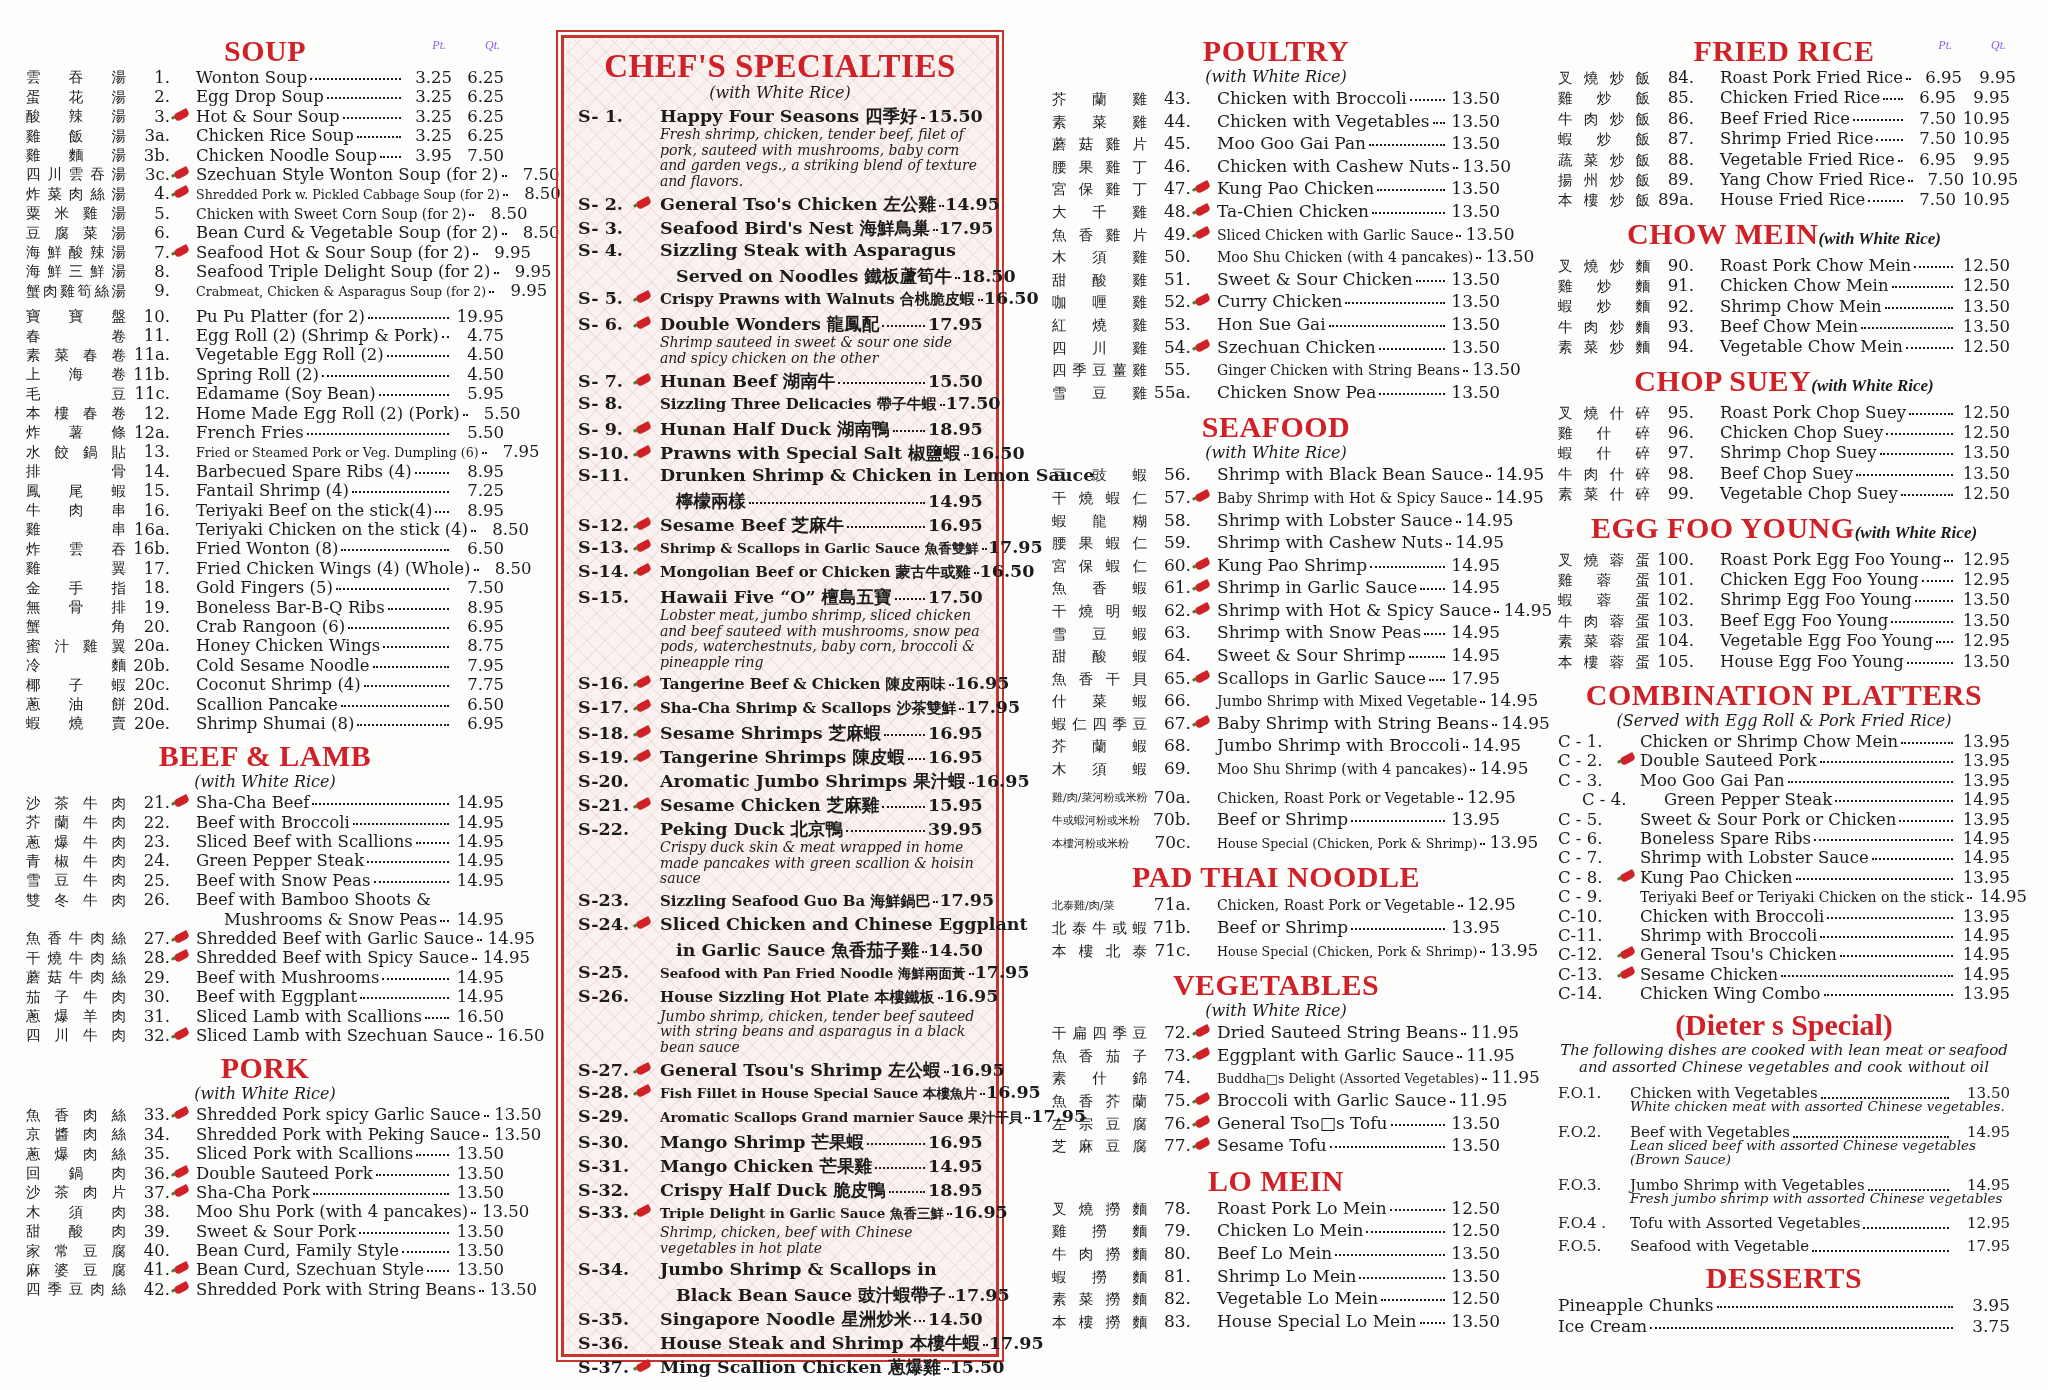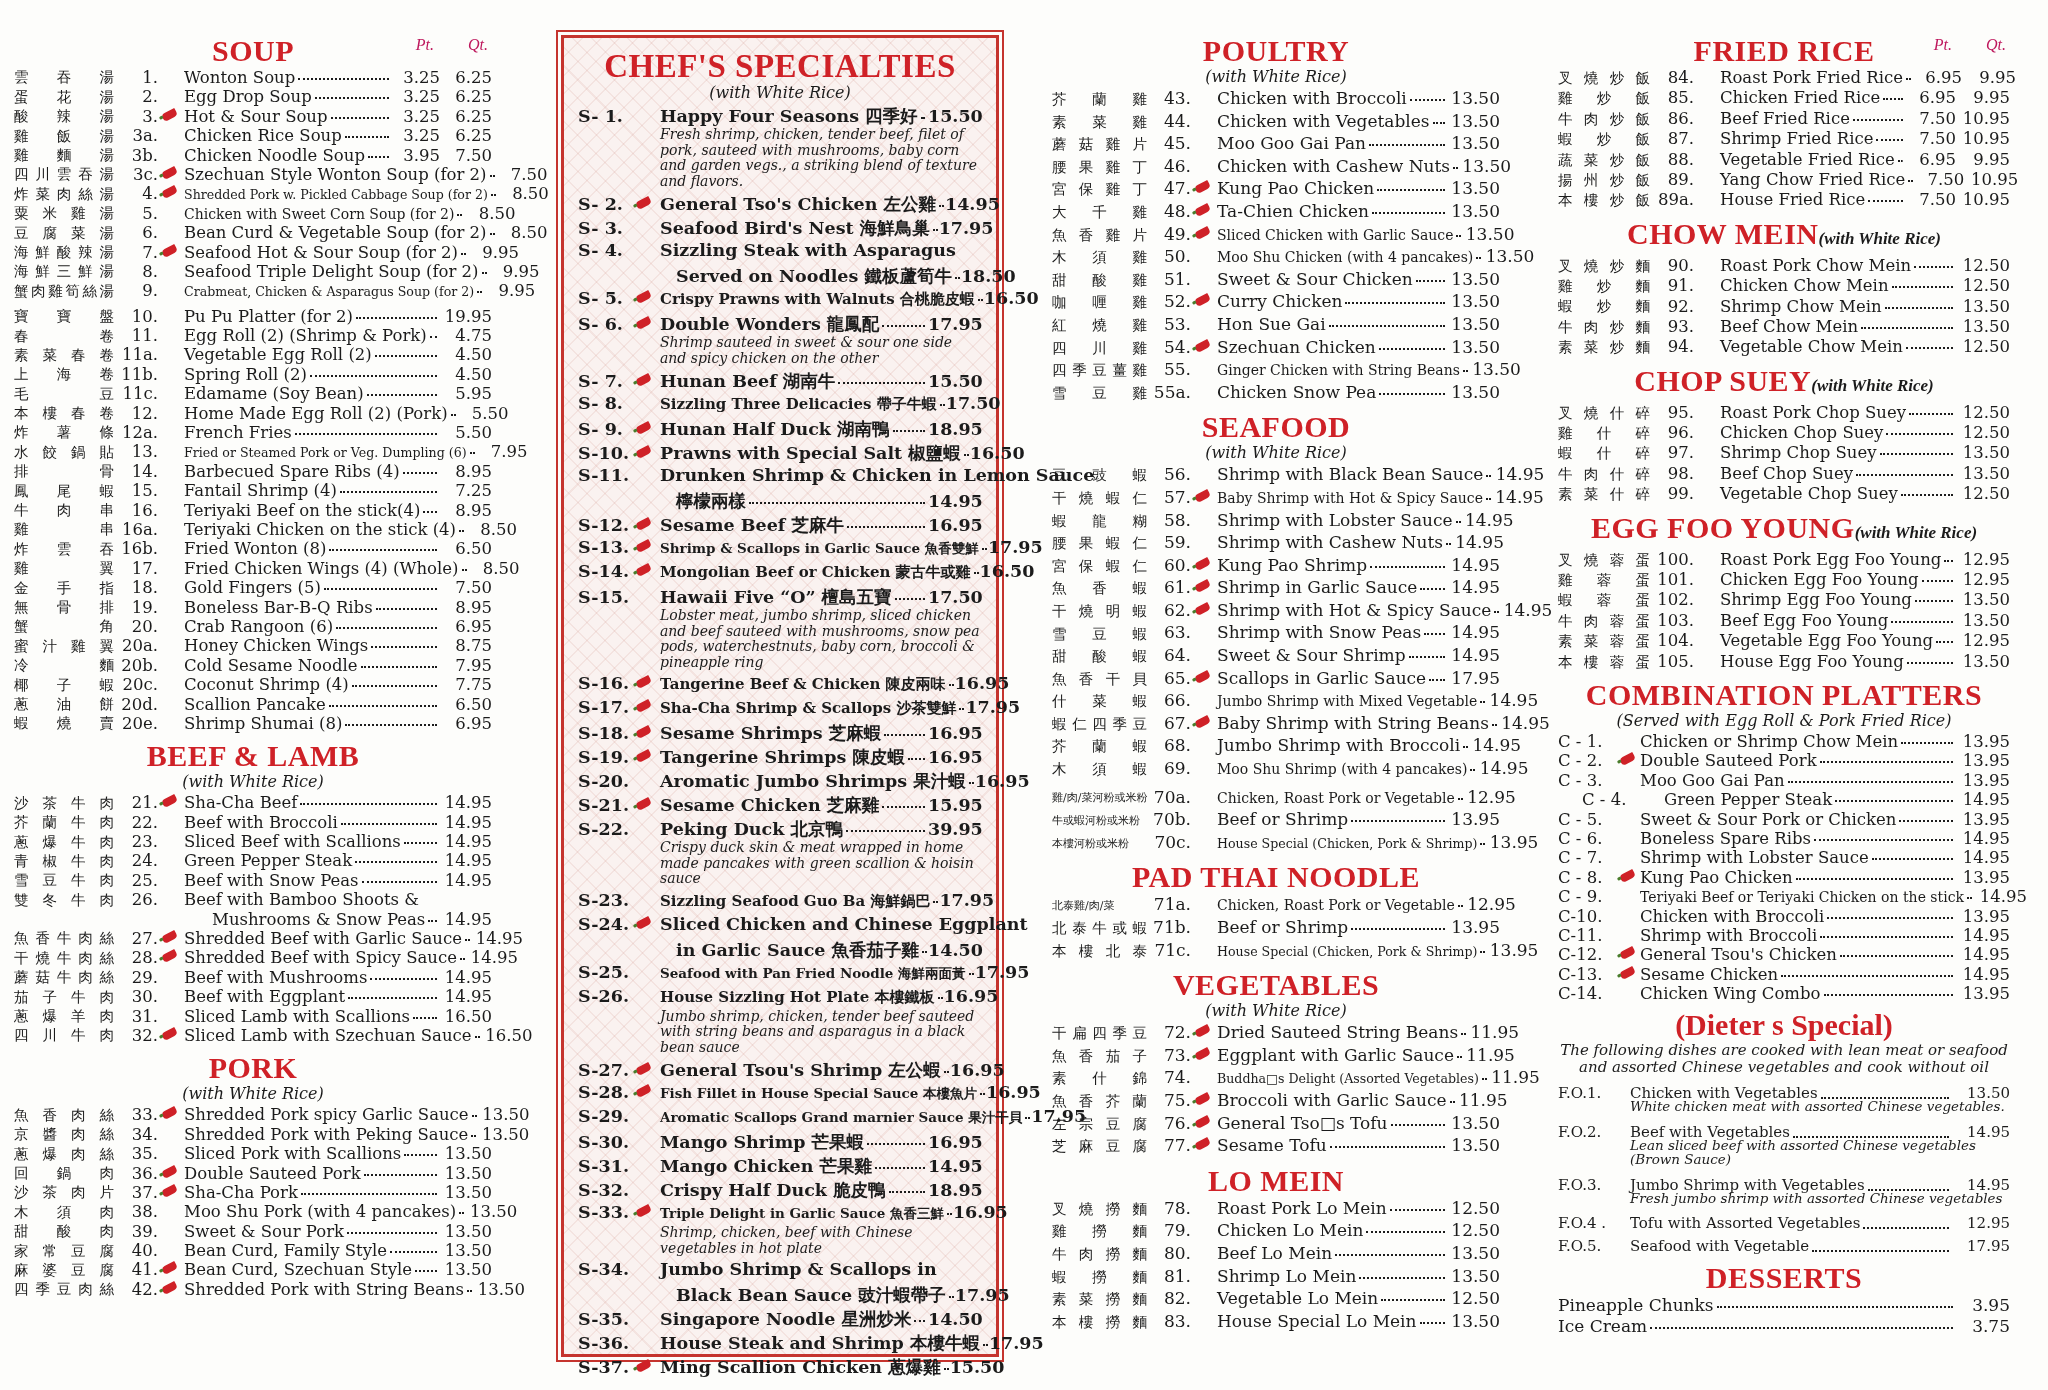--- a/index.html
+++ b/index.html
@@ -1,31 +1,31 @@
 <!DOCTYPE html>
 <html><head>
 <meta charset="utf-8">
 <style>
   html,body{margin:0;padding:0;}
   #page{position:relative;width:2048px;height:1390px;background:#fdfdfb;overflow:hidden;
         font-family:"DejaVu Serif","Liberation Serif",serif;color:#1b1b1b;}
   .col{position:absolute;top:34px;}
-  #col1{left:14px;width:478px;}
+  #col1{left:26px;width:478px;}
   #col2{left:556px;width:448px;top:30px;}
   #col3{left:1052px;width:448px;}
   #col4{left:1558px;width:452px;}
 
   .sec{margin-bottom:6px;}
   .sec-head{font-family:"Liberation Serif",serif;font-weight:bold;color:#cf2127;text-align:center;
             font-size:30px;line-height:34px;letter-spacing:.5px;position:relative;white-space:nowrap;}
   .c2 .sec-head{font-size:33px;line-height:36px;}
   .sub{text-align:center;font-style:italic;font-size:16px;line-height:17px;margin-bottom:3px;}
   .sub-inline{font-size:17px;font-style:italic;font-weight:bold;color:#1b1b1b;letter-spacing:0;}
-  .ptqt{position:absolute;right:0;bottom:6px;display:flex;font-size:16px;font-weight:normal;
-        font-style:italic;letter-spacing:0;color:#be185d;}
+  .ptqt{position:absolute;right:0;bottom:6px;display:flex;font-size:12px;font-weight:normal;
+        font-style:italic;letter-spacing:0;color:#8b5cf6;}
   .ptqt span{width:50px;text-align:right;padding-right:4px;}
 
   .row{display:flex;align-items:baseline;white-space:nowrap;}
   .c1 .row{height:19.4px;font-size:16.5px;}
   .c3 .row{height:22.6px;font-size:17px;}
   .c4 .row{height:20.4px;font-size:16.5px;}
   .sec-combo .row{height:19.4px;font-size:16.5px;}
 
   .cn{width:100px;flex:none;display:flex;justify-content:space-between;font-size:14.5px;
       align-self:center;line-height:1;}

